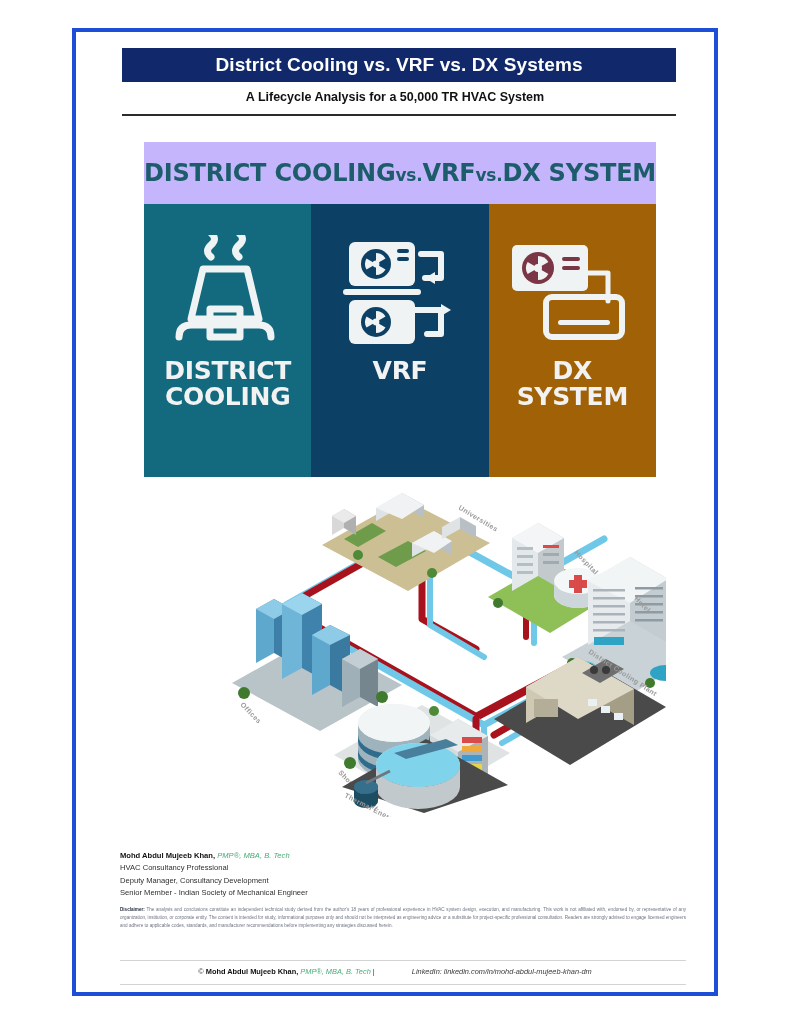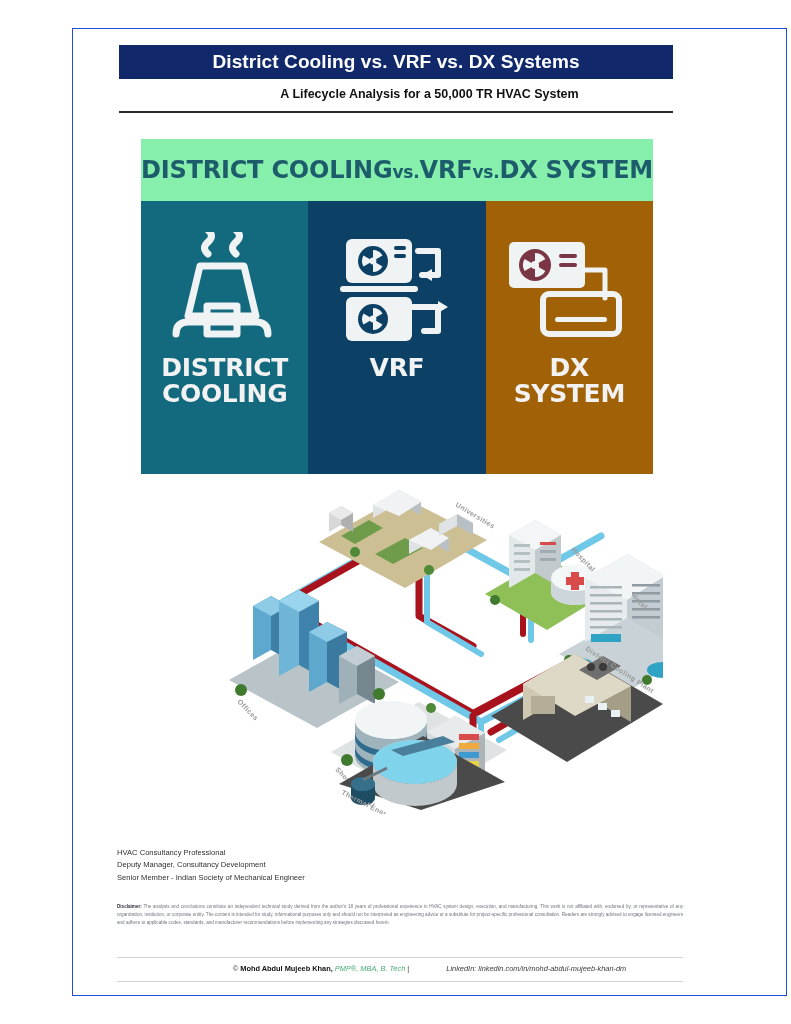--- a/index.html
+++ b/index.html
@@ -1,34 +1,34 @@
 <!DOCTYPE html>
 <html><head>
 <meta charset="utf-8">
 <style>
   html,body{margin:0;padding:0;background:#ffffff;}
   body{width:791px;height:1024px;font-family:"Liberation Sans",sans-serif;overflow:hidden;}
 
-  .page{position:absolute;left:72px;top:28px;width:715px;height:968px;
-        background:#fff;border:1px solid #1d4ed8;box-sizing:border-box;}
+  .page{position:absolute;left:72px;top:28px;width:646px;height:968px;
+        background:#fff;border:4px solid #1d4ed8;box-sizing:border-box;}
 
   
   .title-bar{position:absolute;left:46px;top:16px;width:554px;height:34px;
              background:#11296b;display:flex;align-items:center;justify-content:center;}
   .title-bar span{color:#ffffff;font-size:19px;font-weight:bold;letter-spacing:.1px;}
 
   .subtitle{position:absolute;left:0;top:58px;width:100%;text-align:center;
             font-size:12.5px;font-weight:bold;color:#111;}
   .rule-top{position:absolute;left:46px;top:82px;width:554px;height:2px;background:#2b2b2b;}
   .byline{position:absolute;left:0;top:89px;width:100%;text-align:center;
           font-size:8.5px;font-style:italic;color:#3b3b3b;}
 
   
   .info{position:absolute;left:68px;top:110px;width:512px;height:335px;background:#ffffff;}
-  .info-head{height:62px;background:#86efac;display:flex;align-items:center;justify-content:center;}
+  .info-head{height:62px;background:#c4b5fd;display:flex;align-items:center;justify-content:center;}
   .info-head .ih{font-size:24px;font-weight:bold;color:#1d5c6b;letter-spacing:-.2px;
                  white-space:nowrap;font-family:"DejaVu Sans",sans-serif;}
   .info-head .ih .sm{font-size:17px;}
   .panels{display:flex;height:273px;}
   .panel{flex:1;display:flex;flex-direction:column;align-items:center;
          justify-content:flex-start;padding-top:26px;box-sizing:border-box;}
   .p-dc{background:#136a7e;}
   .p-vrf{background:#0d4065;flex:1.06;}
   .p-dx{background:#a16207;}
   .panel .glyph{height:128px;display:flex;align-items:center;justify-content:center;}
@@ -342,20 +342,21 @@
           <ellipse cx="140" cy="300" rx="12" ry="7" fill="#356f8c"></ellipse>
           <path d="M140 296 L164 284" stroke="#6b7880" stroke-width="3" fill="none"></path>
         </g>
       </g>
       <text class="iso-label" transform="translate(118,310) rotate(27)">Thermal Energy Storage Tank</text>
 
     </svg>
   </div>
 
   <div class="author">
+    <div><span class="nm">Mohd Abdul Mujeeb Khan,</span> <span class="cred">PMP®, MBA, B. Tech</span></div>
     <div>HVAC Consultancy Professional</div>
     <div>Deputy Manager, Consultancy Development</div>
     <div>Senior Member - Indian Society of Mechanical Engineer</div>
   </div>
 
   <div class="disclaimer"><b>Disclaimer:</b><span> The analysis and conclusions constitute an independent technical study derived from the author's 18 years of professional experience in HVAC system design, execution, and manufacturing. This work is not affiliated with, endorsed by, or representative of any organization, institution, or corporate entity. The content is intended for study, informational purposes only and should not be interpreted as engineering advice or a substitute for project-specific professional consultation. Readers are strongly advised to engage licensed engineers and adhere to applicable codes, standards, and manufacturer recommendations before implementing any strategies discussed herein.</span></div>
 
   <div class="rule-bot"></div>
   <div class="copyright"><span>© </span><span class="nm">Mohd Abdul Mujeeb Khan,</span><span class="cred"> PMP®, MBA, B. Tech</span><span> | </span><span class="li">LinkedIn: linkedin.com/in/mohd-abdul-mujeeb-khan-dm</span></div>
   <div class="rule-bot2"></div>

